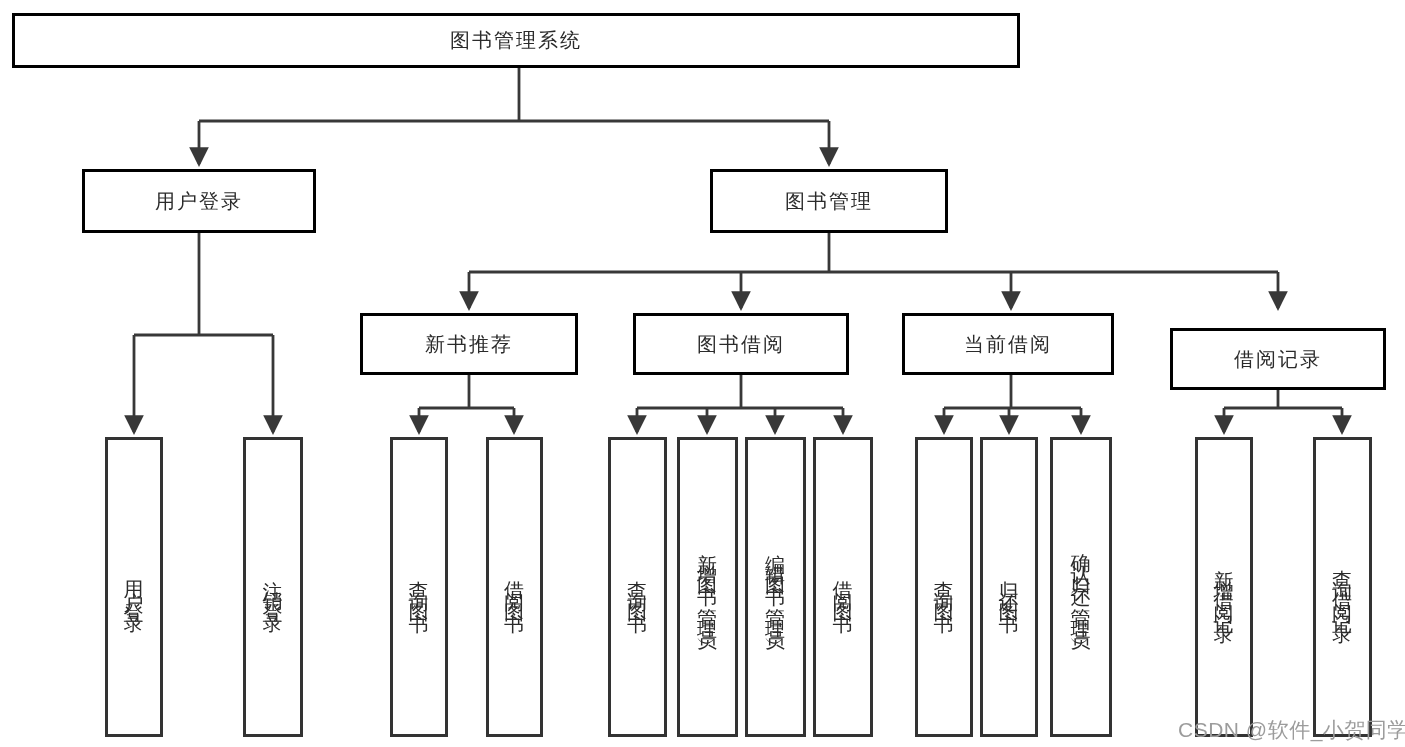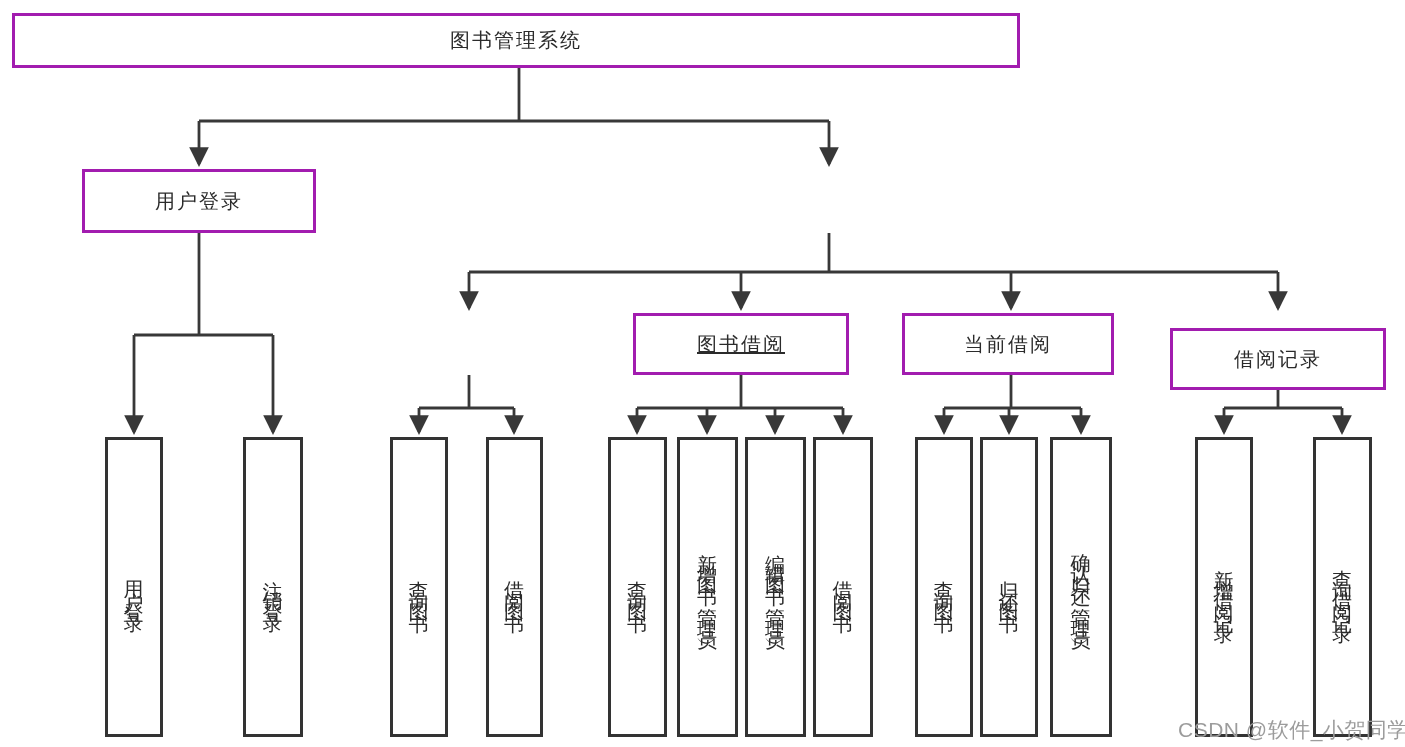--- a/index.html
+++ b/index.html
@@ -2,21 +2,21 @@
 <html><head>
 <meta charset="utf-8">
 <style>
   html,body{margin:0;padding:0;background:#ffffff;}
   body{font-family:"Liberation Sans","DejaVu Sans",sans-serif;}
   #canvas{position:relative;width:1405px;height:747px;background:#ffffff;overflow:hidden;}
   #wires{position:absolute;left:0;top:0;width:1405px;height:747px;}
   .cl{stroke:#383838;stroke-width:2.8;fill:none;}
   .node{
     position:absolute;box-sizing:border-box;background:#ffffff;
-    border:3px solid #a21caf;display:flex;align-items:center;justify-content:center;
+    border:3px solid #000000;display:flex;align-items:center;justify-content:center;
     color:#2b2b2b;font-size:20px;letter-spacing:2px;z-index:2;
   }
   .vnode{
     position:absolute;box-sizing:border-box;background:#ffffff;
     border:3px solid #333333;display:flex;align-items:center;justify-content:center;
     color:#2b2b2b;font-size:20px;z-index:2;
   }
   .vnode span{
     writing-mode:vertical-rl;text-orientation:mixed;
     letter-spacing:11px;line-height:1.1;white-space:nowrap;
@@ -89,22 +89,24 @@
       <path class="cl" d="M1278,375 V408"></path>
       <path class="cl" d="M1224,408 H1342"></path>
       <line class="cl" x1="1224" y1="408" x2="1224" y2="432" marker-end="url(#arr)"></line>
       <line class="cl" x1="1342" y1="408" x2="1342" y2="432" marker-end="url(#arr)"></line>
     </g>
   </svg>
 
   <div class="node" style="left:12px;top:13px;width:1008px;height:55px;">图书管理系统</div>
 
   <div class="node" style="left:82px;top:169px;width:234px;height:64px;">用户登录</div>
+  <div class="node" style="left:710px;top:169px;width:238px;height:64px;">图书管理</div>
 
-  <div class="node" style="left:633px;top:313px;width:216px;height:62px;text-decoration:underline;">图书借阅</div>
+  <div class="node" style="left:360px;top:313px;width:218px;height:62px;">新书推荐</div>
+  <div class="node" style="left:633px;top:313px;width:216px;height:62px;">图书借阅</div>
   <div class="node" style="left:902px;top:313px;width:212px;height:62px;">当前借阅</div>
   <div class="node" style="left:1170px;top:328px;width:216px;height:62px;">借阅记录</div>
 
   <div class="vnode" style="left:105px;top:437px;width:58px;height:300px;">
     <span>用户登录</span>
   </div>
   <div class="vnode" style="left:243px;top:437px;width:60px;height:300px;">
     <span>注销登录</span>
   </div>
 

